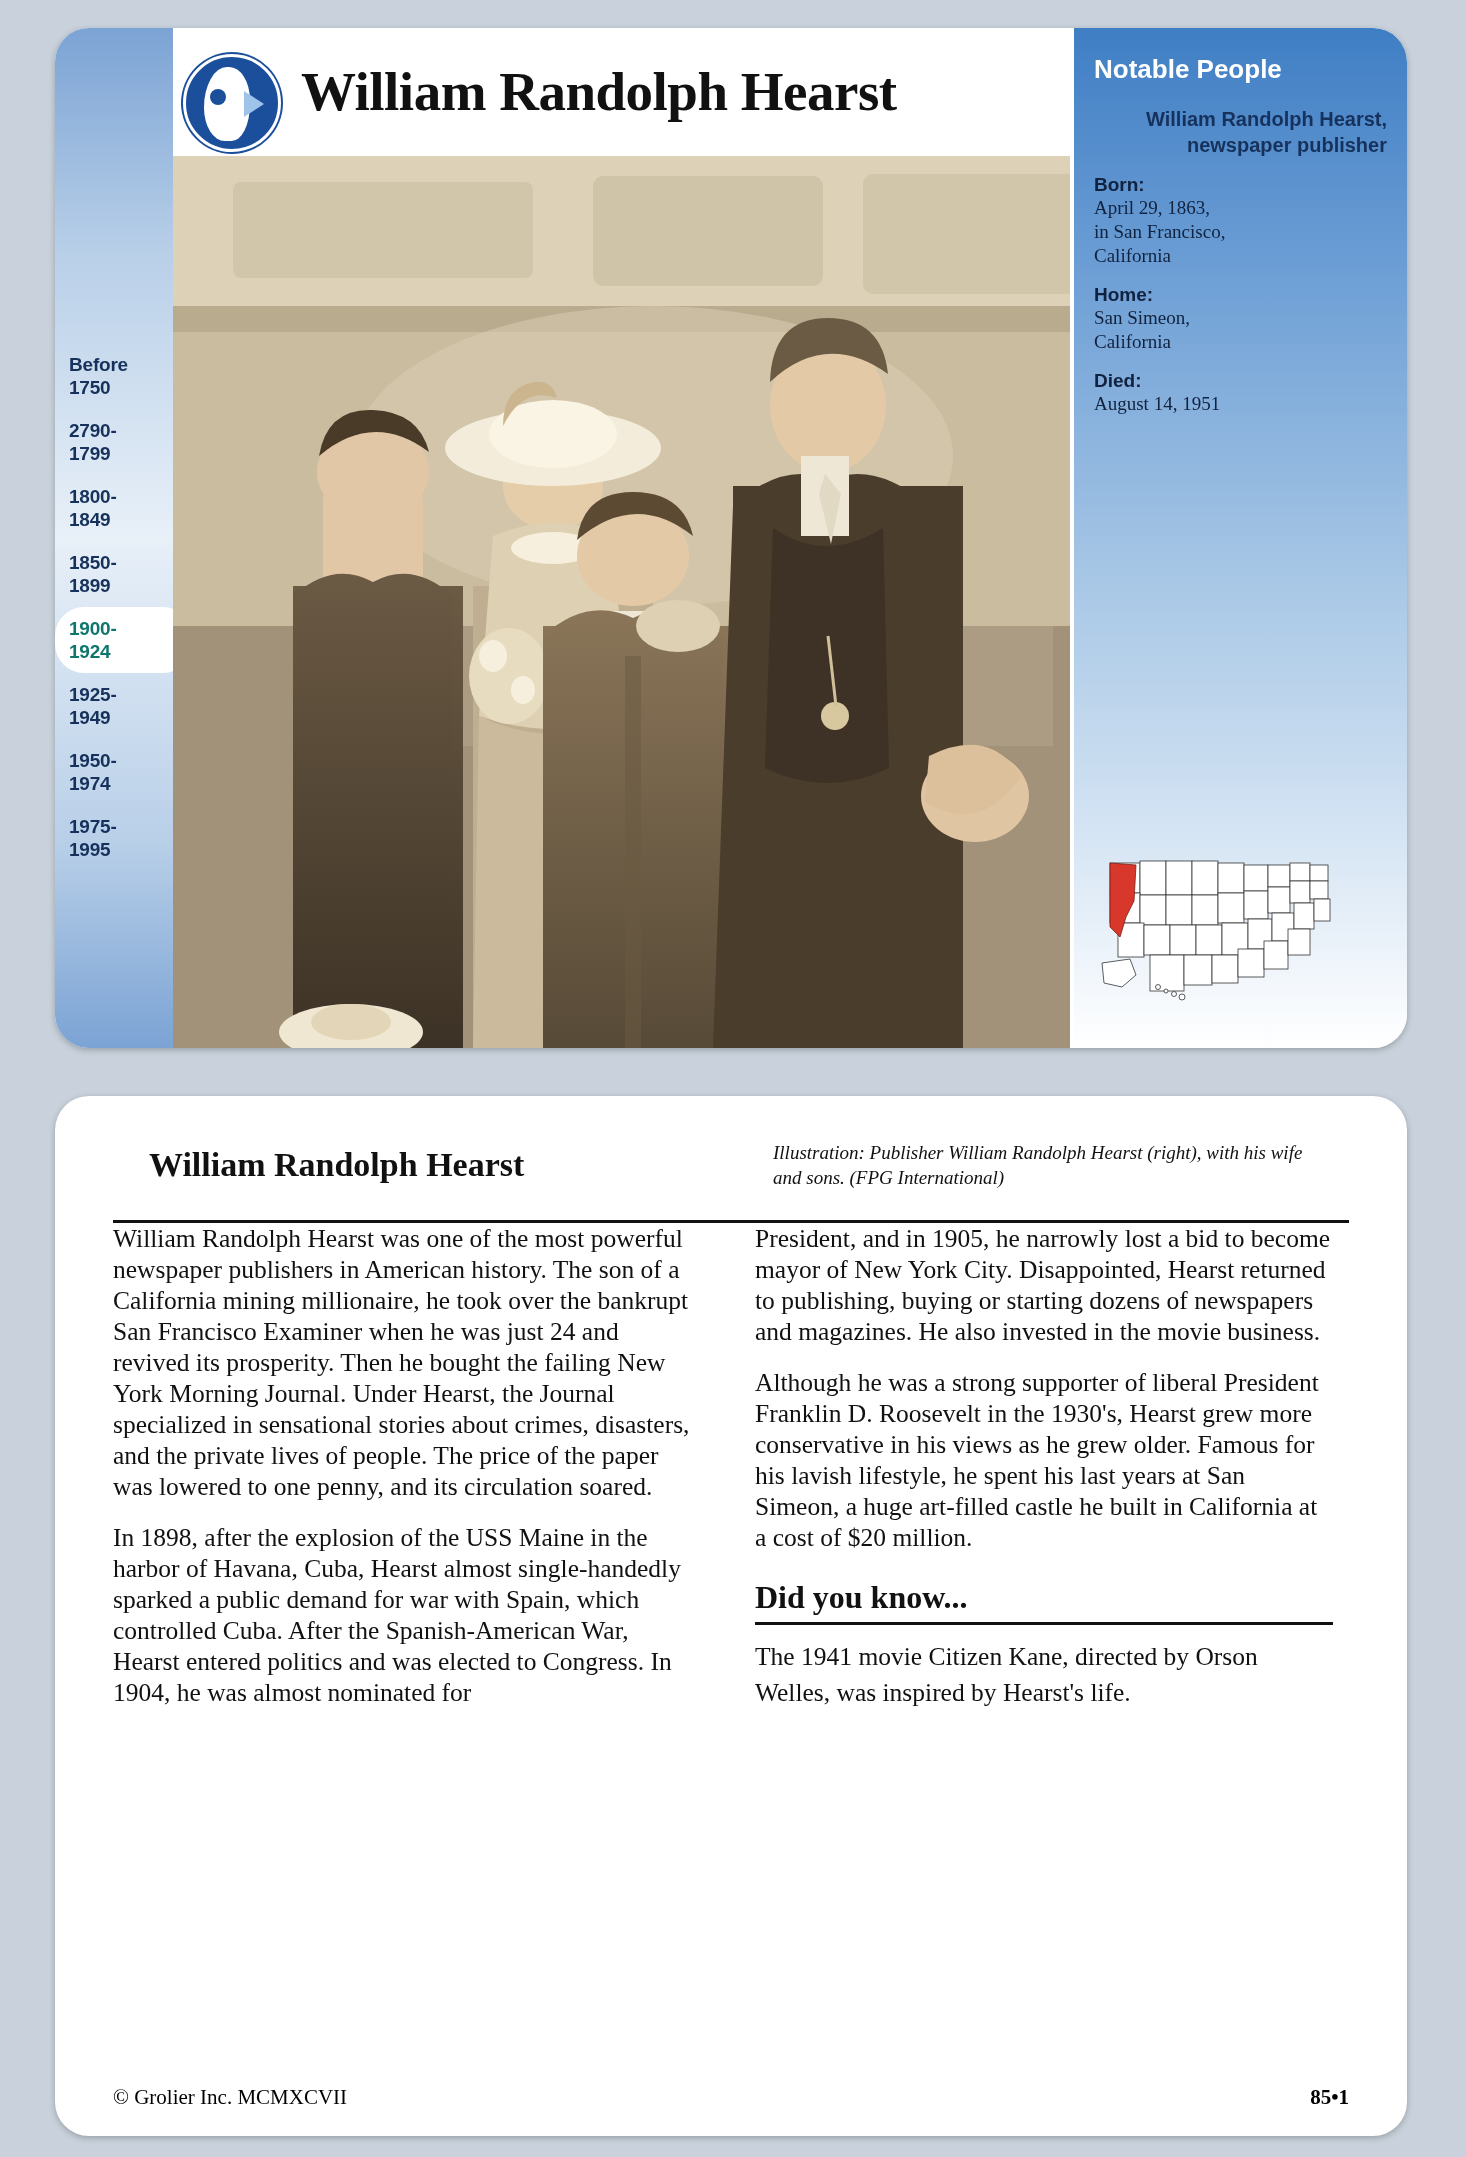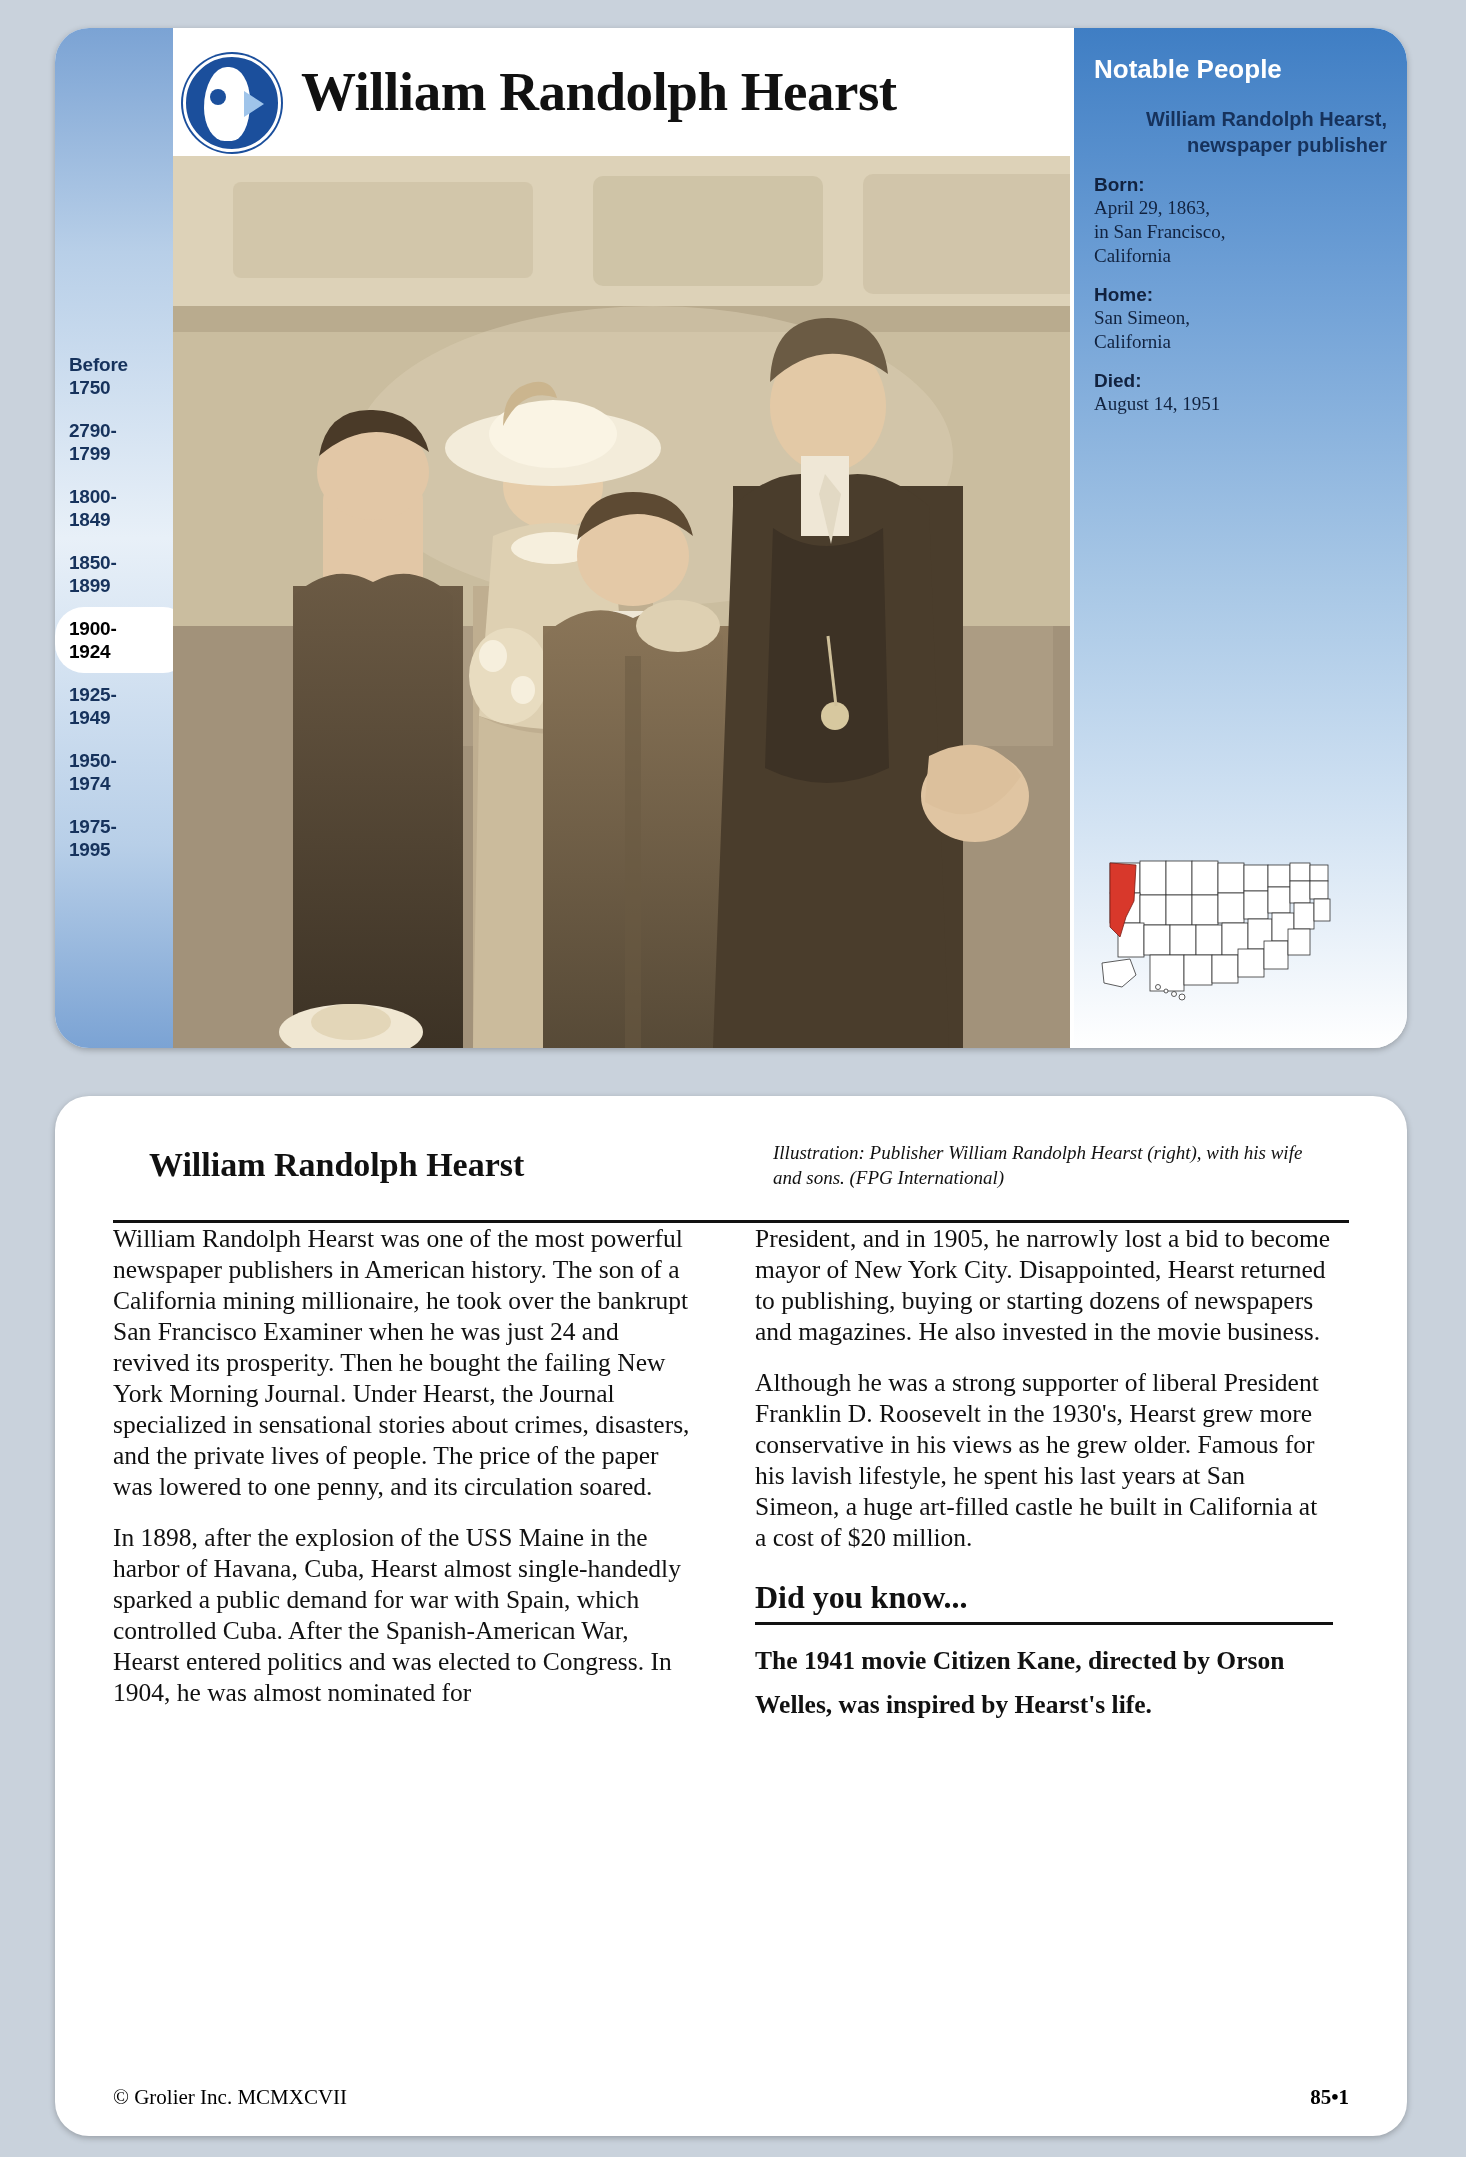--- a/index.html
+++ b/index.html
@@ -45,21 +45,21 @@
   .era-item {
     font-family: "Liberation Sans", sans-serif;
     font-weight: bold;
     font-size: 19px;
     line-height: 23px;
     color: #16325c;
     padding: 10px 0 10px 14px;
     letter-spacing: -0.2px;
   }
   .era-item.active {
-    color: #000000;
+    color: #0f766e;
     background: #ffffff;
     border-radius: 29px;
   }
 
   
   .front-header {
     position: absolute;
     left: 118px; top: 0;
     right: 0;
     height: 128px;
@@ -220,23 +220,23 @@
   .dyk-title {
     font-family: "Liberation Serif", serif;
     font-weight: bold;
     font-size: 32px;
     color: #111;
     margin: 26px 0 6px 0;
   }
   .dyk-rule { border-top: 3px solid #111; margin-bottom: 14px; }
   .dyk-text {
     font-family: "Liberation Serif", serif;
-    font-weight: bold;
+    font-weight: normal;
     font-size: 25.5px;
-    line-height: 44px;
+    line-height: 36px;
     color: #111;
   }
 
   .footer {
     position: absolute;
     left: 0; right: 0;
     bottom: 0;
     display: flex;
     justify-content: space-between;
     align-items: baseline;

